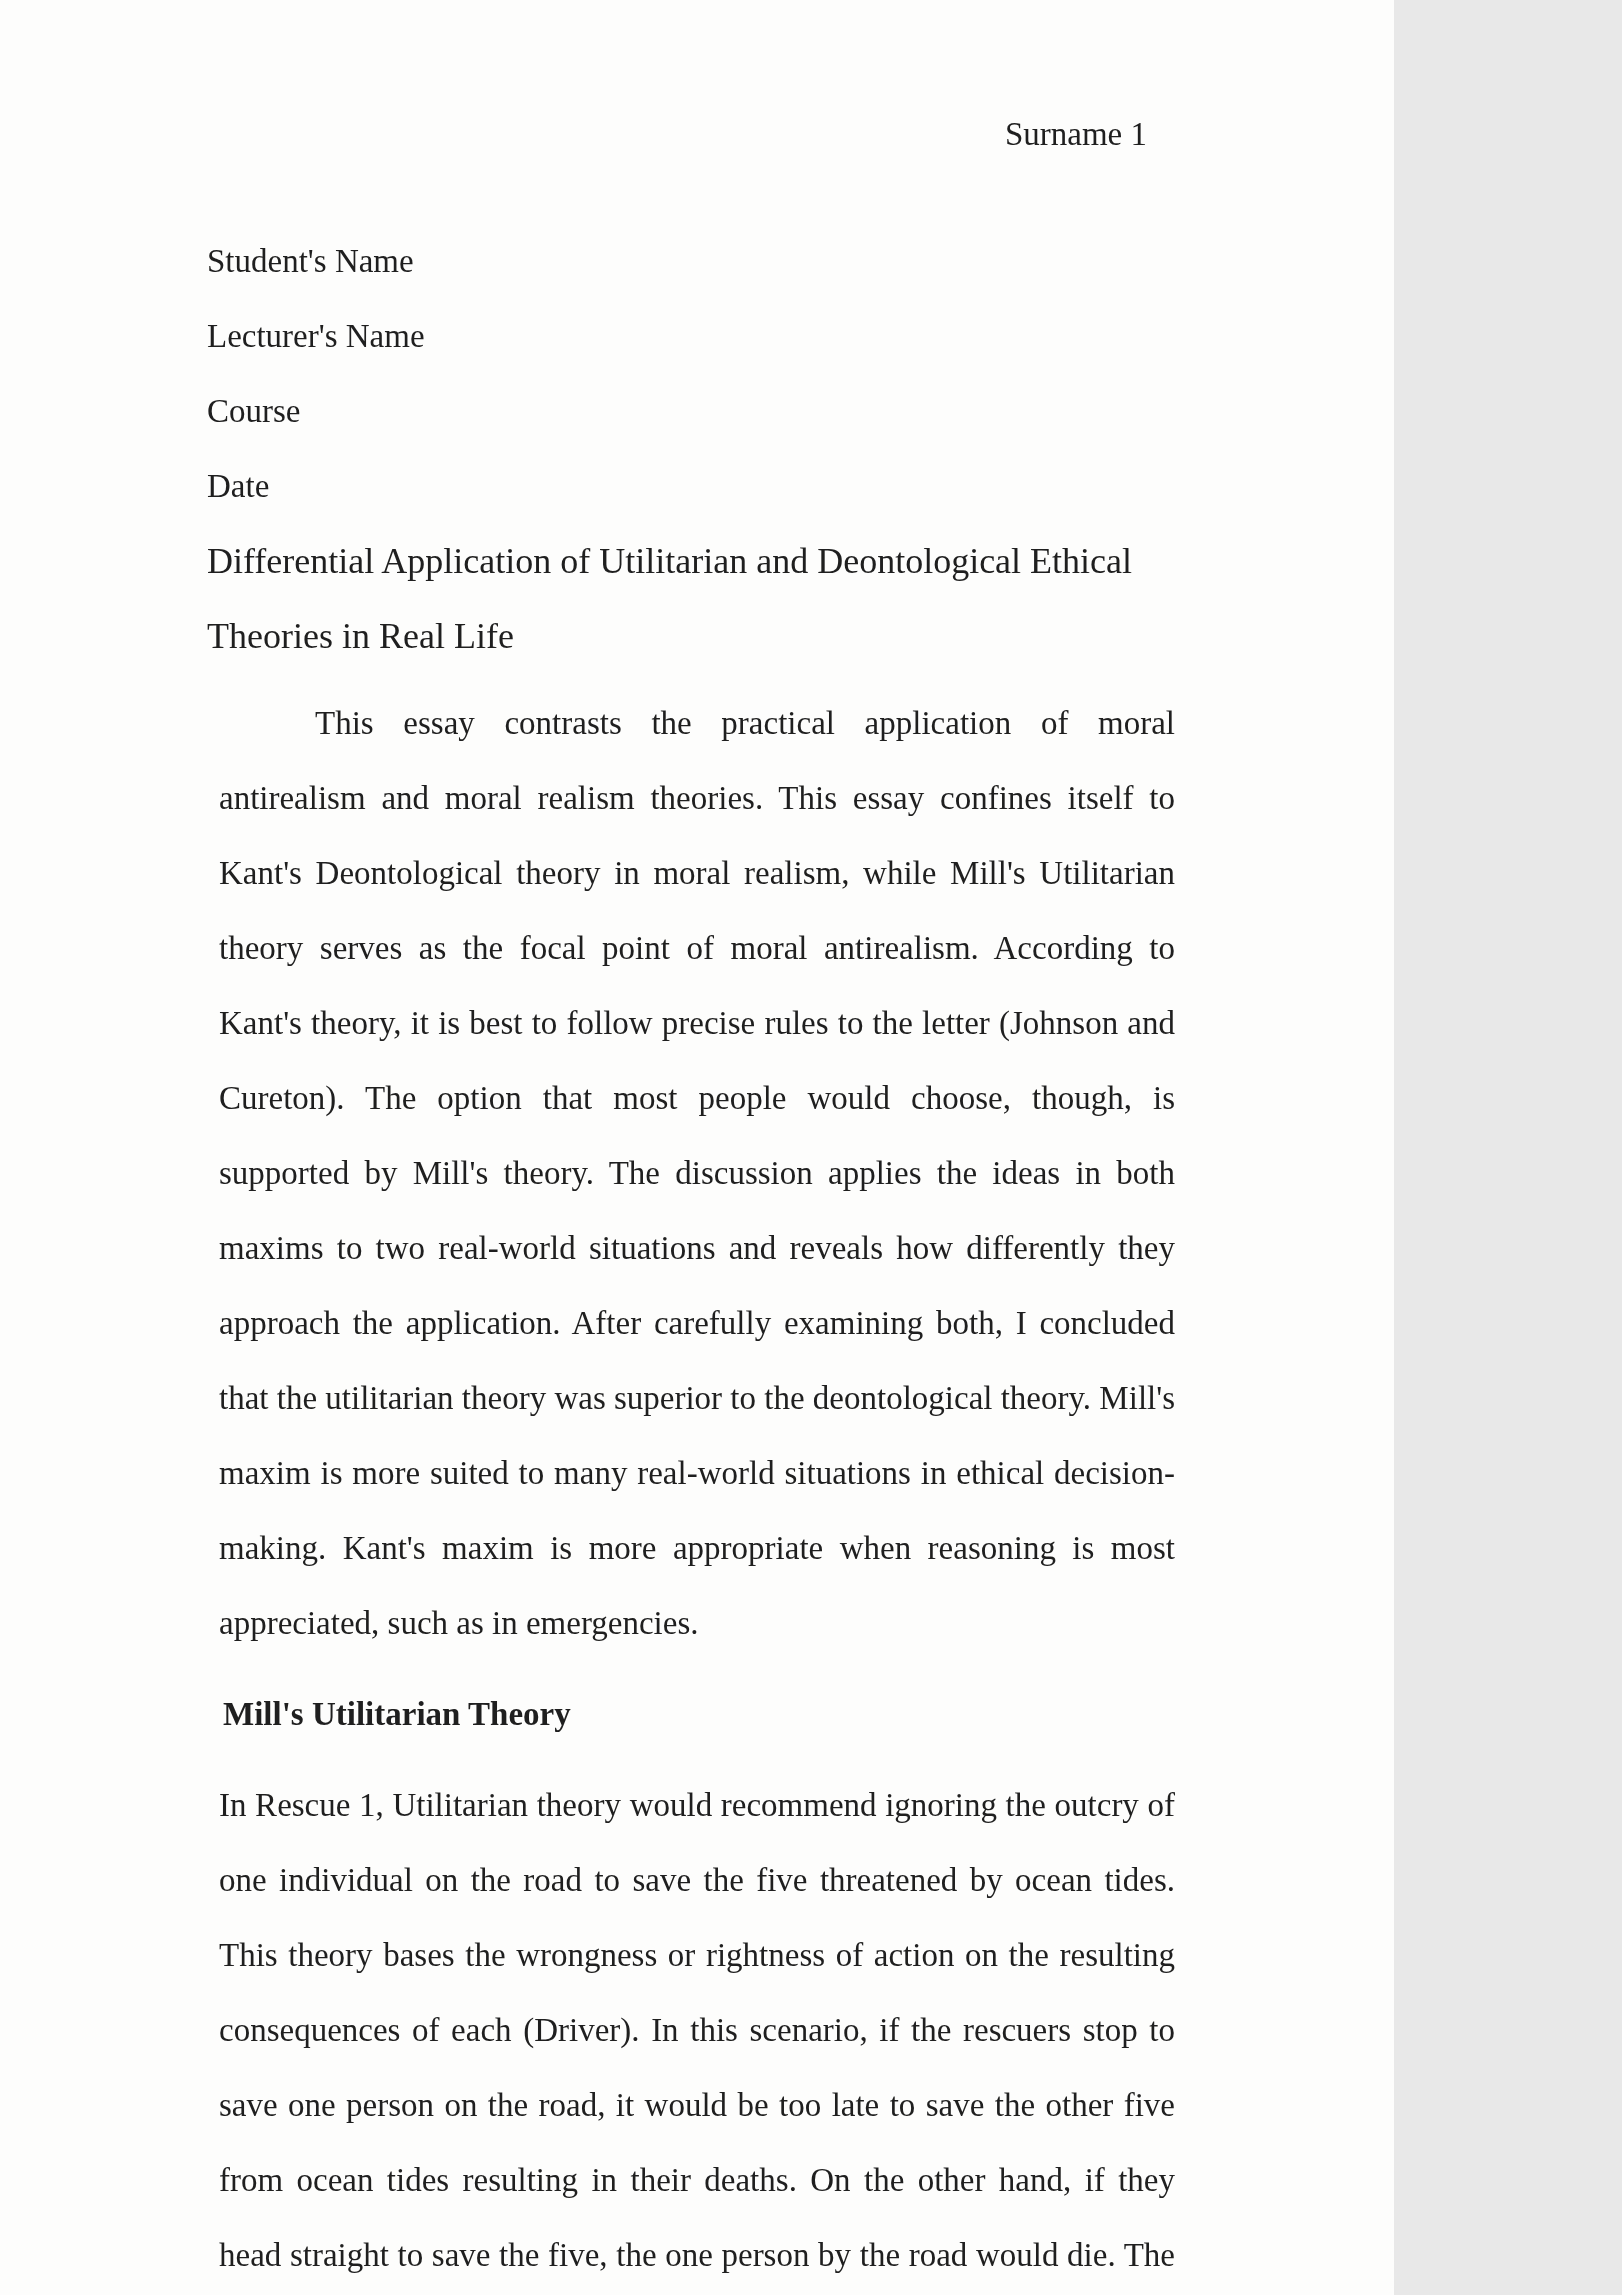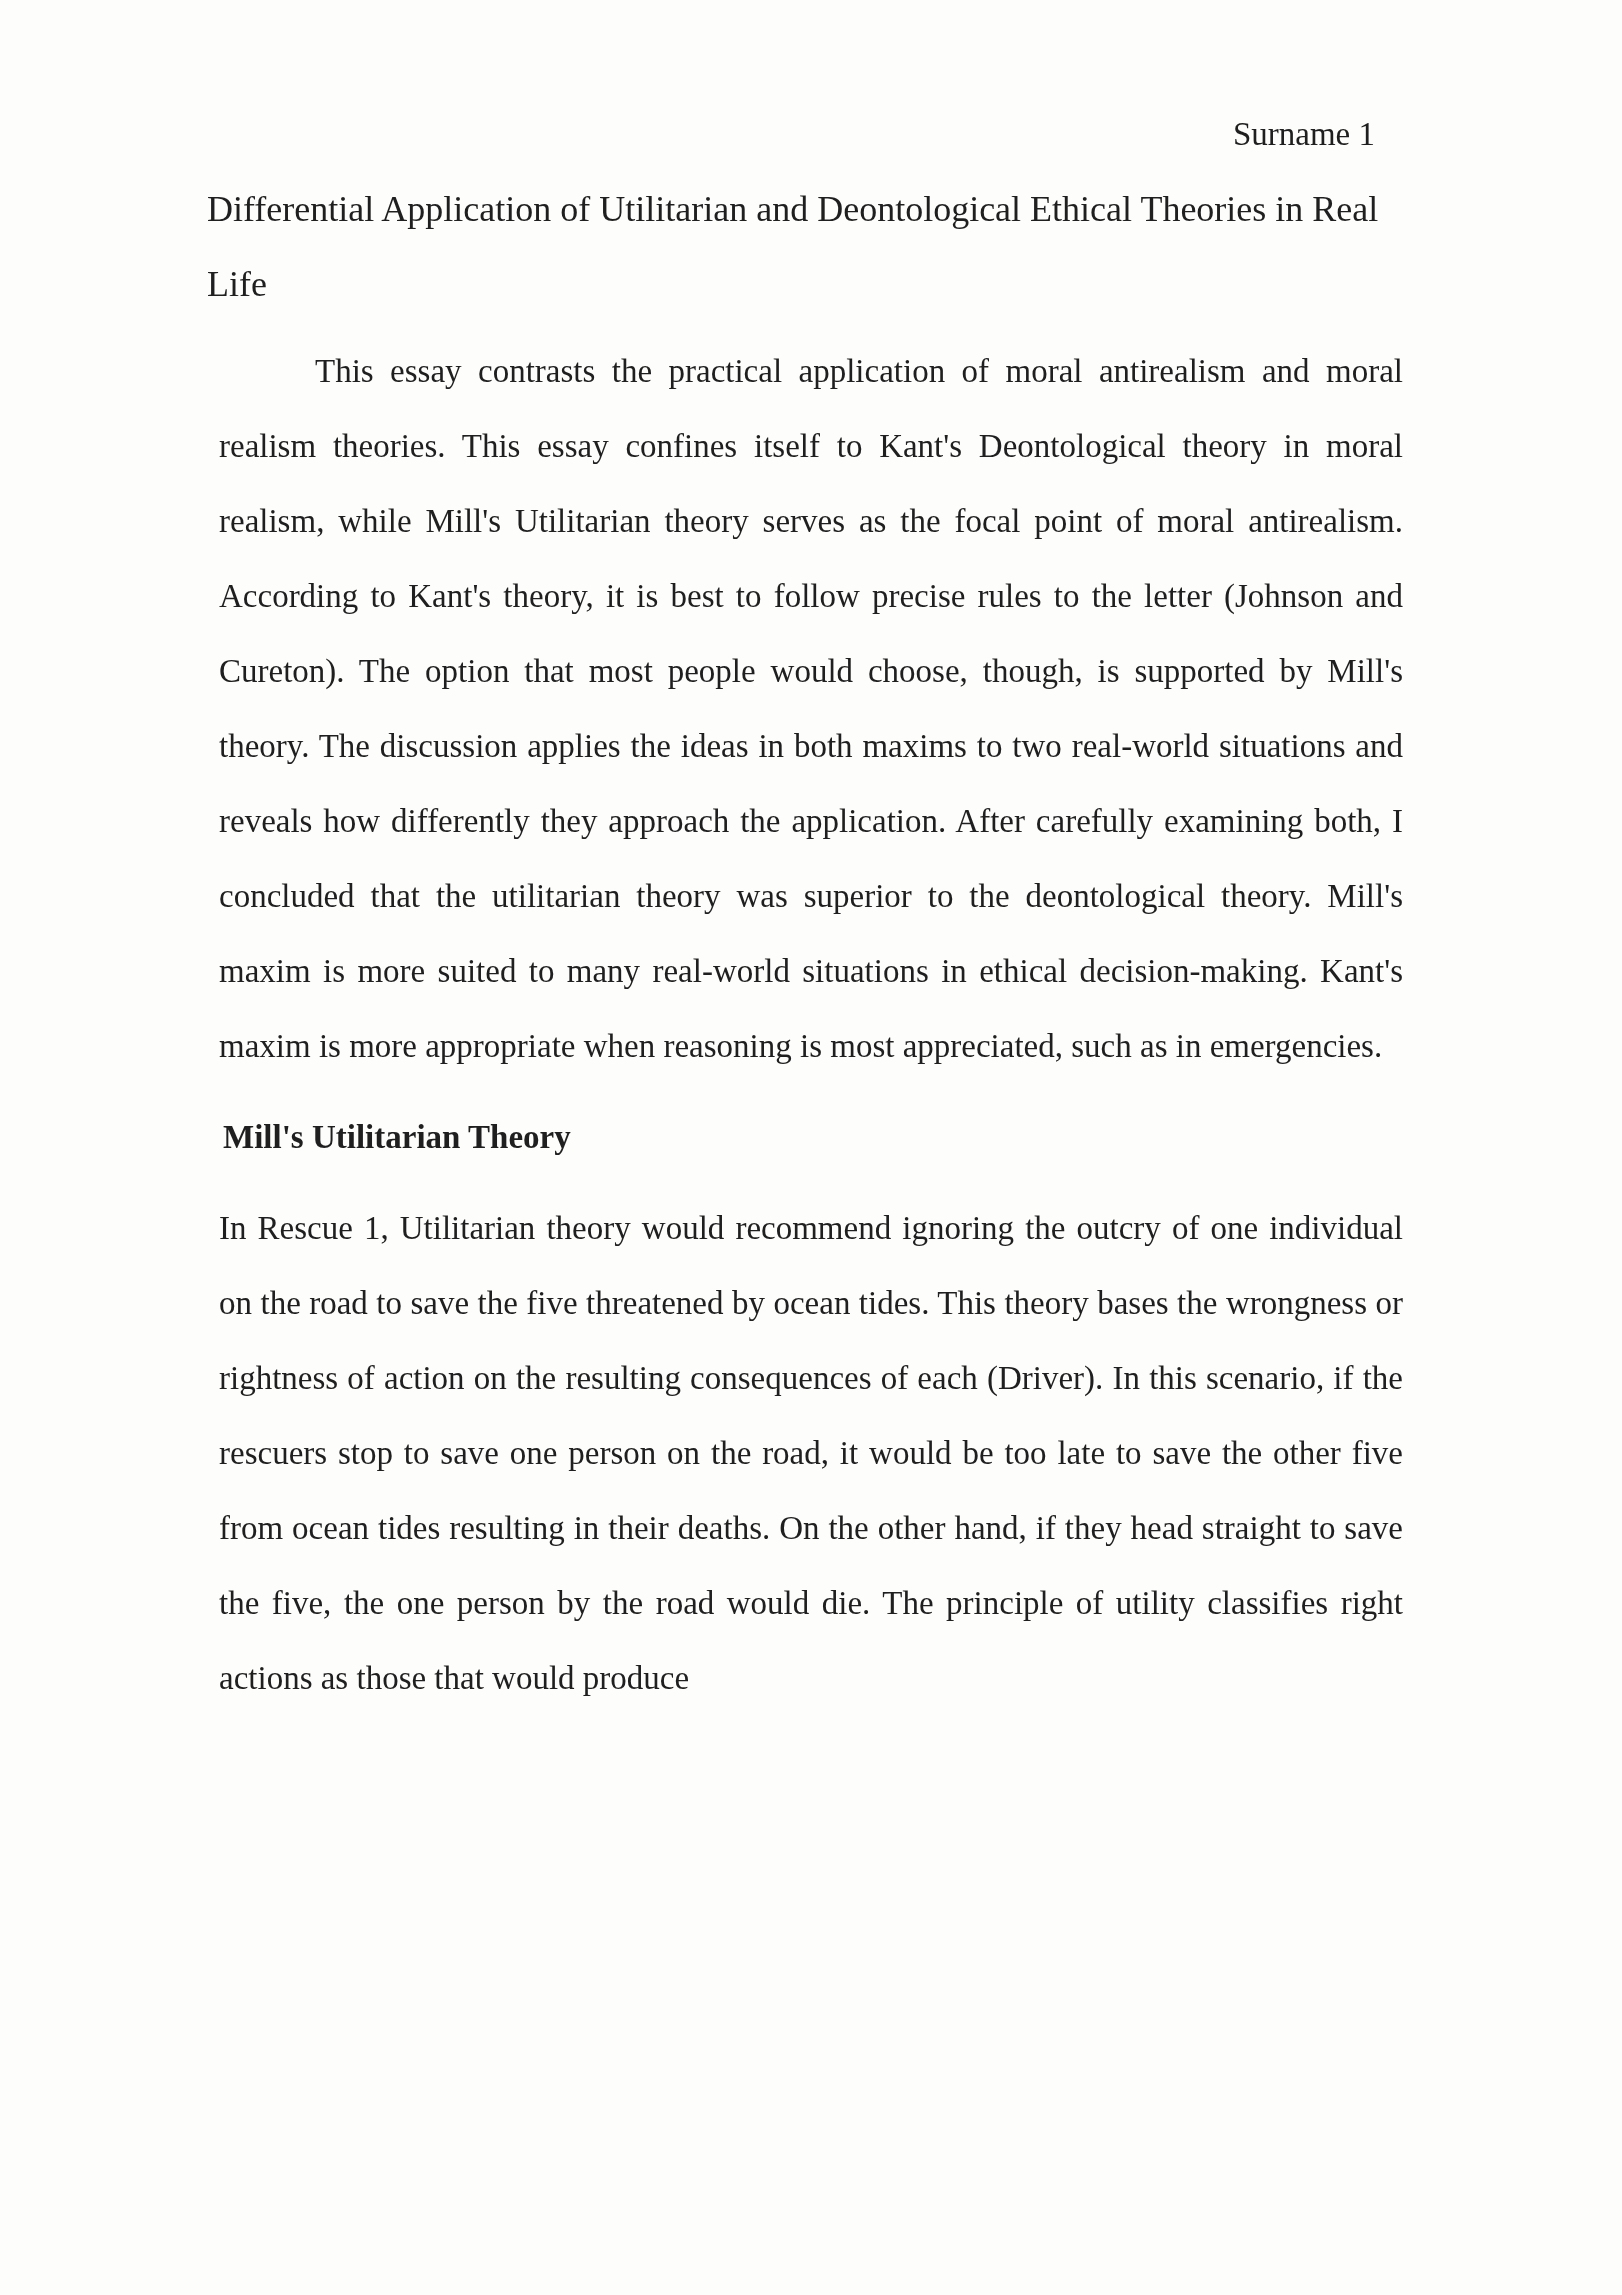--- a/index.html
+++ b/index.html
@@ -2,21 +2,21 @@
 <html style="font-size:12.3px"><head>
 <meta charset="utf-8">
 <style>
   html, body {
     margin: 0;
     padding: 0;
     background: #e8e8e8;
   }
   .page {
     position: relative;
-    width: 1622px;
+    width: 1394px;
     height: 2295px;
     background: #fdfdfc;
     overflow: hidden;
     font-family: "Liberation Serif", "DejaVu Serif", serif;
     color: #1f1f1f;
     box-sizing: border-box;
   }
   .content {
     box-sizing: border-box;
     width: 100%;
@@ -61,20 +61,26 @@
   }
 </style>
 </head>
 <body>
 
 <div class="page">
   <div class="content">
 
     <div class="running-header">Surname 1</div>
 
+    <div class="student-block">
+      <span class="student-line">Student's Name</span>
+      <span class="student-line">Lecturer's Name</span>
+      <span class="student-line">Course</span>
+      <span class="student-line">Date</span>
+    </div>
 
     <h1 class="essay-title">Differential Application of Utilitarian and Deontological Ethical Theories in Real Life</h1>
 
     <p class="para indented">This essay contrasts the practical application of moral antirealism and moral realism theories. This essay confines itself to Kant's Deontological theory in moral realism, while Mill's Utilitarian theory serves as the focal point of moral antirealism. According to Kant's theory, it is best to follow precise rules to the letter (Johnson and Cureton). The option that most people would choose, though, is supported by Mill's theory. The discussion applies the ideas in both maxims to two real-world situations and reveals how differently they approach the application. After carefully examining both, I concluded that the utilitarian theory was superior to the deontological theory. Mill's maxim is more suited to many real-world situations in ethical decision-making. Kant's maxim is more appropriate when reasoning is most appreciated, such as in emergencies.</p>
 
     <h2 class="section-heading">Mill's Utilitarian Theory</h2>
 
     <p class="para">In Rescue 1, Utilitarian theory would recommend ignoring the outcry of one individual on the road to save the five threatened by ocean tides. This theory bases the wrongness or rightness of action on the resulting consequences of each (Driver). In this scenario, if the rescuers stop to save one person on the road, it would be too late to save the other five from ocean tides resulting in their deaths. On the other hand, if they head straight to save the five, the one person by the road would die. The principle of utility classifies right actions as those that would produce</p>
 
   </div>

